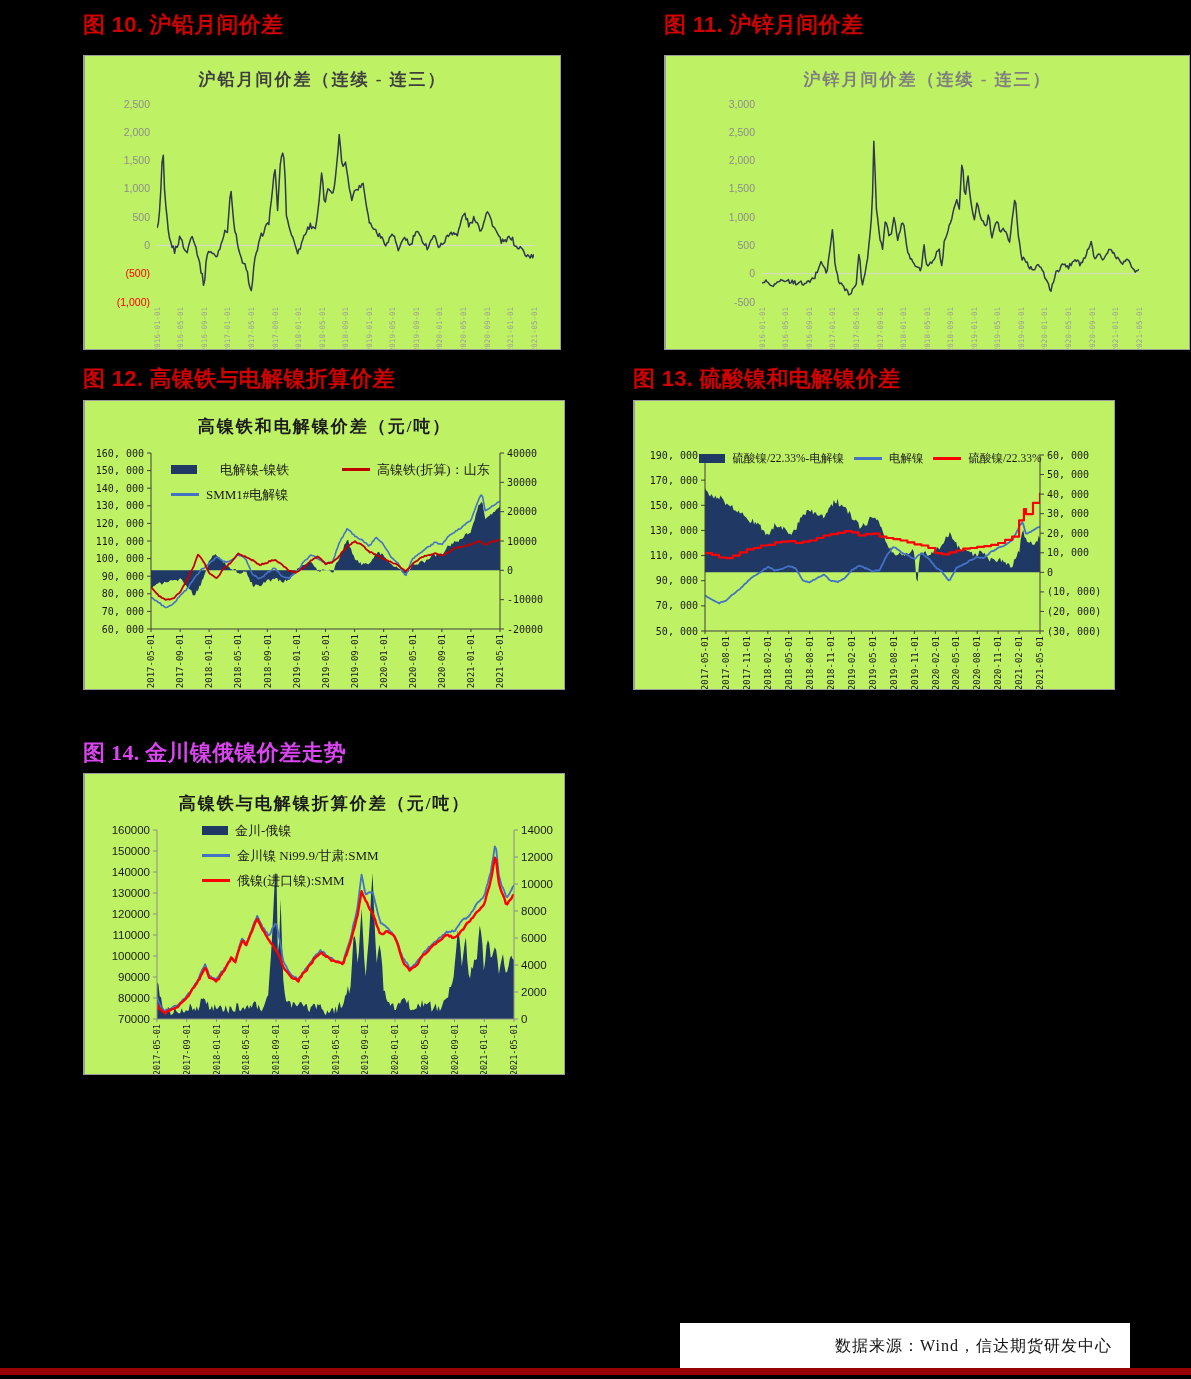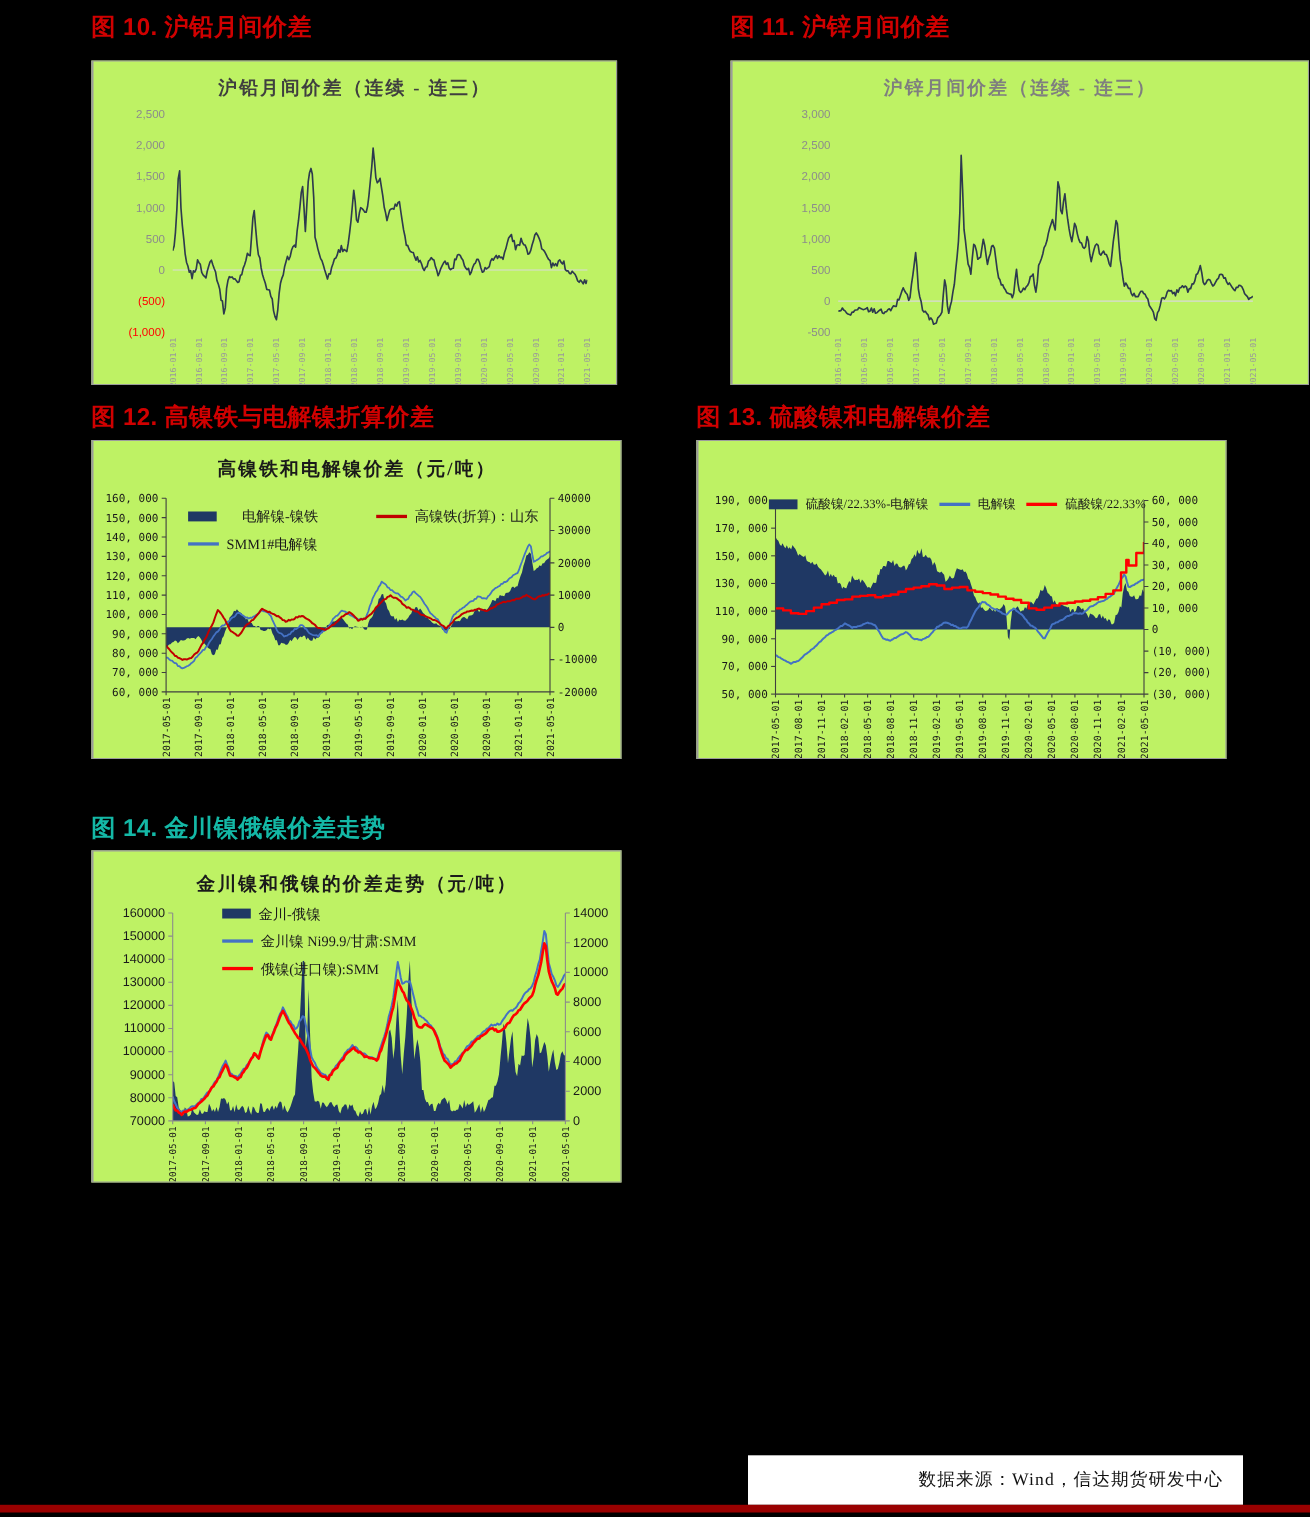--- a/index.html
+++ b/index.html
@@ -312,23 +312,23 @@
         <text x="321.25" y="238.24" text-anchor="end" fill="#1a1a1a" font-size="9" class="mono" transform="rotate(-90 321.25 235)">2020-05-01</text>
         <text x="342.1875" y="238.24" text-anchor="end" fill="#1a1a1a" font-size="9" class="mono" transform="rotate(-90 342.1875 235)">2020-08-01</text>
         <text x="363.125" y="238.24" text-anchor="end" fill="#1a1a1a" font-size="9" class="mono" transform="rotate(-90 363.125 235)">2020-11-01</text>
         <text x="384.0625" y="238.24" text-anchor="end" fill="#1a1a1a" font-size="9" class="mono" transform="rotate(-90 384.0625 235)">2021-02-01</text>
         <text x="405" y="238.24" text-anchor="end" fill="#1a1a1a" font-size="9" class="mono" transform="rotate(-90 405 235)">2021-05-01</text>
       </svg>
   </div>
 </section>
 
 <section class="figure" style="left:83px;top:740px;width:482px;">
-  <h3 class="caption" style="color: #14b8a6;">图 14. 金川镍俄镍价差走势</h3>
+  <h3 class="caption" style="color: #d946ef; font-family: Liberation Serif, serif;">图 14. 金川镍俄镍价差走势</h3>
   <div class="panel" style="height:302px;margin-top:7px;">
-    <div class="chart-title" style="top: 18px; color: rgb(26, 26, 26);">金川镍和俄镍的价差走势（元/吨）</div>
+    <div class="chart-title" style="top: 18px; color: rgb(26, 26, 26);">高镍铁与电解镍折算价差（元/吨）</div>
     <div class="legend lg5">
       <div class="lg-row">
         <span class="lg-item">
           <span class="sw bar" style="background: rgb(31, 56, 100);"></span>
           <span>金川-俄镍</span>
         </span>
       </div>
       <div class="lg-row">
         <span class="lg-item">
           <span class="sw line" style="background: rgb(68, 114, 196);"></span>

